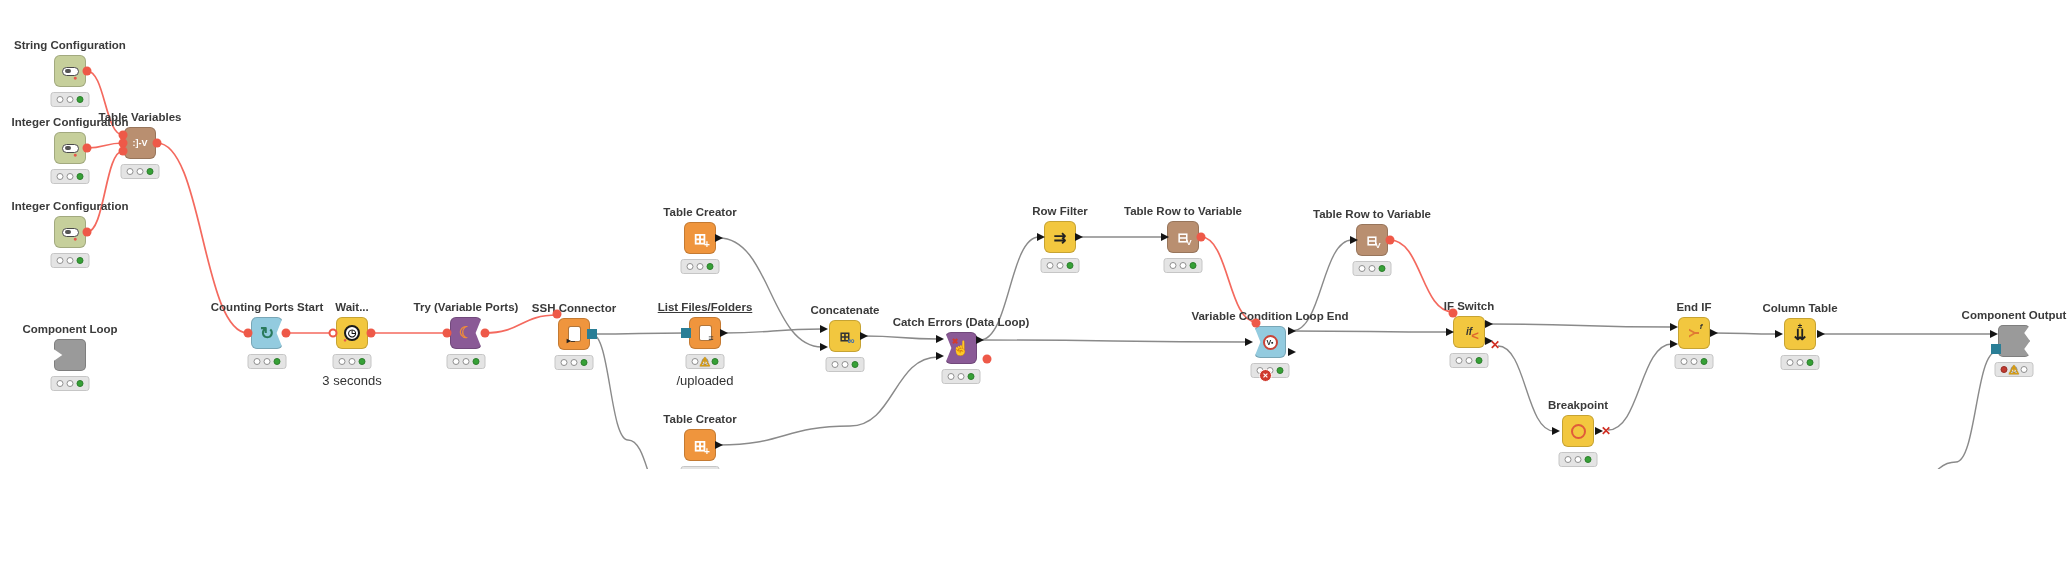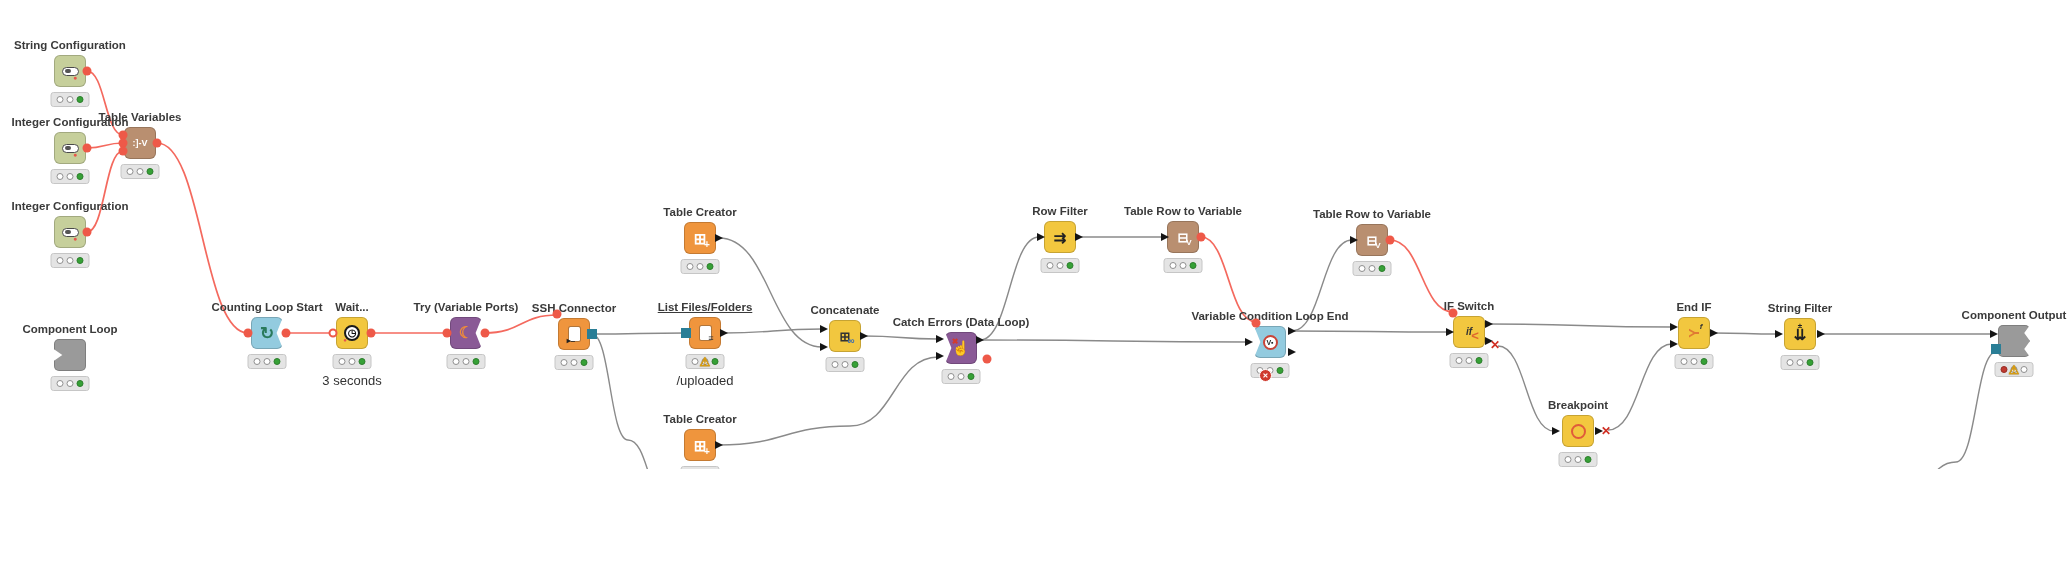--- a/index.html
+++ b/index.html
@@ -131,21 +131,21 @@
     <div class="node shape-rect" style="left: 124px; top: 127px; background: rgb(185, 143, 112);">
       <span class="icon">
         <span style="font-size: 9px; color: rgb(255, 255, 255); font-weight: bold; display: inline-block;">:]-V</span>
       </span>
     </div>
     <div class="status" style="left: 140px; top: 164px;">
       <span class="light light-w"></span>
       <span class="light light-w"></span>
       <span class="light light-g"></span>
     </div>
-    <div class="nlabel" style="left: 267px; top: 301px;">Counting Loop Start</div>
+    <div class="nlabel" style="left: 267px; top: 301px;">Counting Ports Start</div>
     <div class="node shape-loop-start" style="left: 251px; top: 317px; background: rgb(147, 203, 223);">
       <span class="icon">
         <span style="font-size: 17px; color: rgb(42, 122, 92); font-weight: bold; display: inline-block;">↻</span>
       </span>
     </div>
     <div class="status" style="left: 267px; top: 354px;">
       <span class="light light-w"></span>
       <span class="light light-w"></span>
       <span class="light light-g"></span>
     </div>
@@ -322,21 +322,21 @@
       <span class="icon">
         <span style="font-size: 14px; color: rgb(224, 122, 51); font-weight: bold; transform: rotate(-90deg); display: inline-block;">Y</span>
         <span class="ibadge" style="left: calc(50% + 7px); top: calc(50% - 6px); font-size: 8px; color: rgb(51, 51, 51); font-weight: bold; font-style: italic;">f</span>
       </span>
     </div>
     <div class="status" style="left: 1694px; top: 354px;">
       <span class="light light-w"></span>
       <span class="light light-w"></span>
       <span class="light light-g"></span>
     </div>
-    <div class="nlabel" style="left: 1800px; top: 302px;">String Filter</div>
+    <div class="nlabel" style="left: 1800px; top: 302px;">Column Table</div>
     <div class="node shape-rect" style="left: 1784px; top: 318px; background: rgb(242, 199, 63);">
       <span class="icon">
         <span style="font-size: 15px; color: rgb(34, 34, 34); font-weight: bold; display: inline-block;">⇊</span>
         <span class="ibadge" style="left: calc(50% + 0px); top: calc(50% - 8px); font-size: 8px; color: rgb(34, 34, 34); font-weight: bold;">±</span>
       </span>
     </div>
     <div class="status" style="left: 1800px; top: 355px;">
       <span class="light light-w"></span>
       <span class="light light-w"></span>
       <span class="light light-g"></span>

